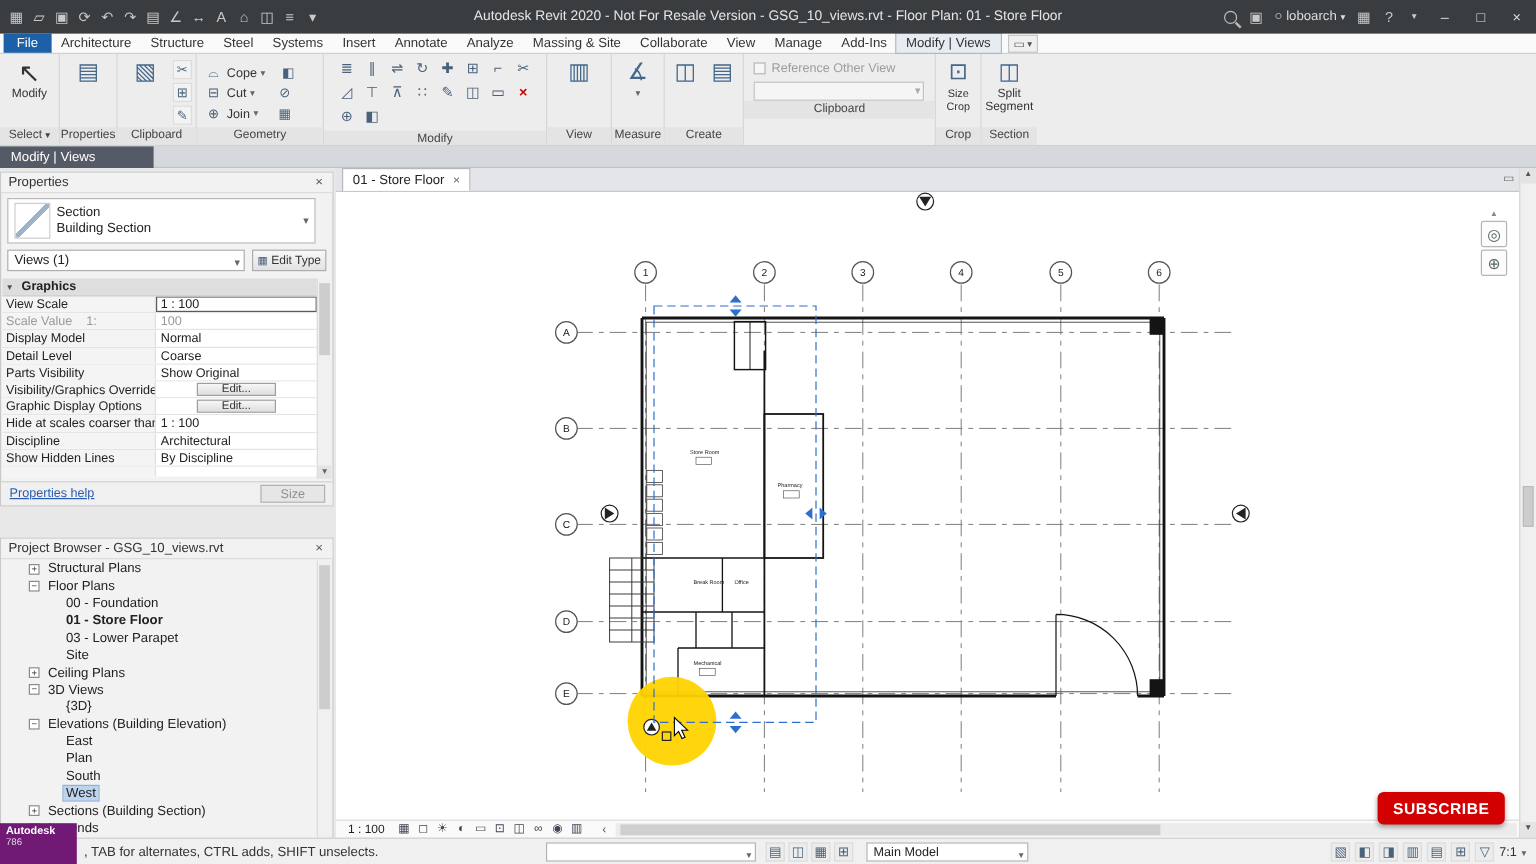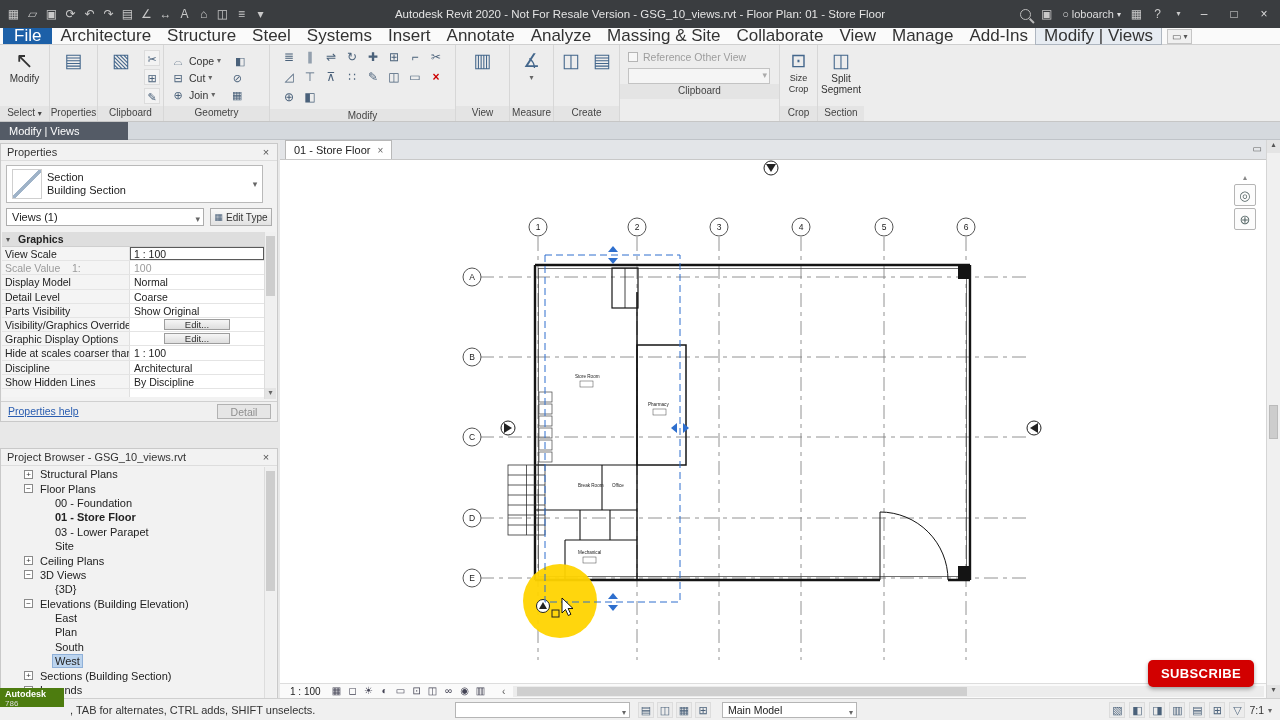--- a/index.html
+++ b/index.html
@@ -10,21 +10,21 @@
 .qat{display:flex;align-items:center;padding-left:4px}
 .qi{width:19px;height:22px;line-height:22px;text-align:center;font-size:12px;color:#c9c9c9;cursor:default}
 .titletext{position:absolute;left:0;right:0;text-align:center;font-size:11.5px;color:#e4e4e4;pointer-events:none}
 .tbright{position:absolute;right:2px;top:0;height:28px;display:flex;align-items:center;gap:2px}
 .searchicon{width:11px;height:11px;border:1.5px solid #bbb;border-radius:50%;position:relative;margin:0 4px}
 .searchicon::after{content:"";position:absolute;width:6px;height:1.5px;background:#bbb;transform:rotate(45deg);left:8px;top:10px}
 .userbox{display:flex;align-items:center;gap:3px;color:#ddd;font-size:11px;padding:0 4px}
 .winbtn{width:28px;height:24px;line-height:24px;text-align:center;font-size:12px;color:#ddd}
 
 .tabstrip{position:absolute;left:0;top:28px;width:1280px;height:17px;background:#fafafa;border-bottom:1px solid #d0d0d0;display:flex;align-items:stretch;padding-left:3px;z-index:40}
-.rtab{padding:0 8px;line-height:16px;font-size:17px;color:#333;white-space:nowrap}
+.rtab{padding:0 8px;line-height:16px;font-size:11px;color:#333;white-space:nowrap}
 .rtab.file{background:#1c60a8;color:#fff;padding:0 11px}
 .rtab.active{background:#e7ecf2;outline:1px solid #aeb6c0}
 .tabextra{display:flex;align-items:center;gap:2px;margin-left:6px;color:#555;font-size:10px;border:1px solid #c5c5c5;background:#f0f0f0;padding:0 4px;height:15px;margin-top:1px}
 
 .ribbon{position:absolute;left:0;top:45px;width:1280px;height:77px;background:#ededed;border-bottom:1px solid #c6c6c6;display:flex;z-index:40}
 .panel{position:relative;border-right:1px solid #d7d7d7;display:flex;flex-direction:column}
 .pbody{flex:1;display:flex;align-items:flex-start;justify-content:center;padding-top:4px;gap:3px}
 .plabelbar{height:15px;font-size:10px;color:#444;text-align:center;line-height:14px;background:#e4e4e4;white-space:nowrap;overflow:hidden}
 .bb{display:flex;flex-direction:column;align-items:center;width:40px;cursor:default}
 .bb .ic{font-size:19px;line-height:24px;color:#44678c}
@@ -95,21 +95,21 @@
 .vcbi{width:16px;text-align:center;font-size:10px;color:#445;line-height:14px}
 .hsb-arrow{width:14px;text-align:center;color:#555;font-size:10px;margin-left:8px}
 .hsb-track{flex:1;height:11px;margin:0 2px;background:#ececec;position:relative}
 .hsb-thumb{position:absolute;left:4px;top:1px;height:9px;width:60%;background:#cfcfcf}
 
 .vsb{position:absolute;right:0;top:140px;width:14px;height:558px;background:#f0f0f0;border-left:1px solid #d5d5d5;z-index:20}
 .vsb .a{position:absolute;left:0;right:0;height:13px;text-align:center;font-size:8px;color:#555;background:#e4e4e4}
 .vsb .thumb{position:absolute;left:2px;right:2px;top:265px;height:34px;background:#cdcdcd;border:1px solid #bbb}
 
 .statusbar{position:absolute;left:0;bottom:0;width:1280px;height:22px;background:#f0f0f0;border-top:1px solid #cfcfcf;z-index:60}
-.wm{position:absolute;left:0;bottom:13px;width:64px;height:19px;background:#4d7c0f;color:#fff;padding:2px 5px;line-height:9px;z-index:61}
+.wm{position:absolute;left:0;bottom:0;width:64px;height:34px;background:#701a75;color:#fff;padding:2px 5px;line-height:9px;z-index:61}
 .wm .l1{font-size:9px;font-weight:bold}
 .wm .l2{font-size:8px;color:#ddd}
 .hint{position:absolute;left:70px;top:5px;color:#333;font-size:11px;white-space:nowrap}
 .scombo{position:absolute;height:16px;top:3px;background:#fff;border:1px solid #b5b5b5;font-size:10.5px;line-height:14px;padding:0 16px 0 5px}
 .scombo .ca{position:absolute;right:3px;top:3px;font-size:8px;color:#666}
 .sicons{position:absolute;top:3px;display:flex;gap:3px}
 .sic{width:16px;height:16px;line-height:15px;text-align:center;font-size:11px;color:#4a617a;background:#ececec;border:1px solid #dcdcdc}
 .srightgrp{position:absolute;right:8px;top:3px;display:flex;align-items:center;gap:4px}
 .selcount{font-size:10.5px;color:#333}
 
@@ -393,21 +393,21 @@
         <div class="plab"></div>
         <div class="pval"></div>
       </div>
   </div>
   <div class="pscroll">
     <span class="thumb"></span>
     <span class="sarr">▾</span>
   </div>
   <div class="helpbar">
     <span class="helplink">Properties help</span>
-    <span class="applybtn">Detail</span>
+    <span class="applybtn">Size</span>
   </div>
 </div>
 
 <div class="palette" style="top:448px;height:274px">
   <div class="palhead">
     <span>Project Browser - GSG_10_views.rvt</span>
     <span class="palclose">×</span>
   </div>
   <div class="tree">
     <div class="titem">

